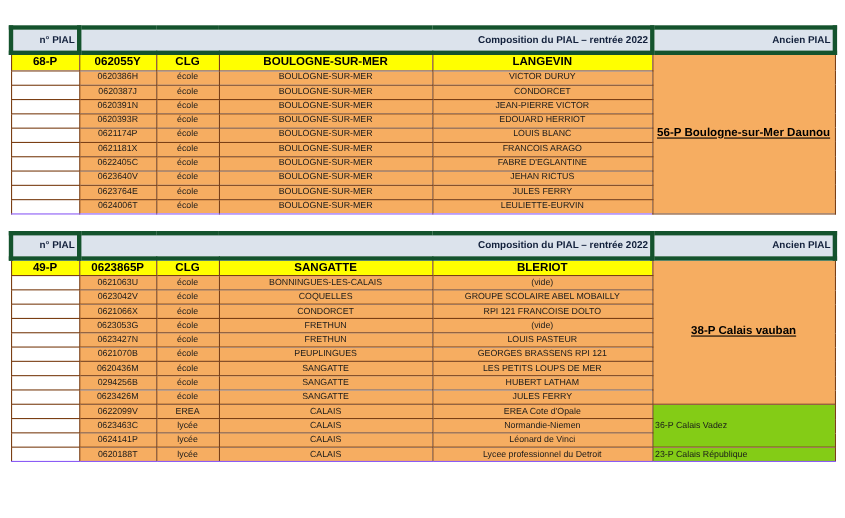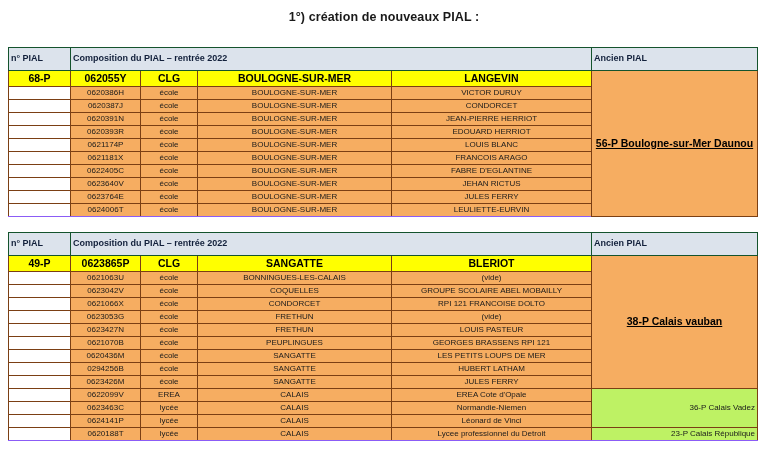--- a/index.html
+++ b/index.html
@@ -46,26 +46,26 @@
     line-height: 1.05;
     height: 13px;
     box-sizing: border-box;
     overflow: hidden;
     white-space: nowrap;
   }
 
   
   tr.hdr th {
     background: #dce3ec;
-    border: 1px solid #14532d;
+    border: 4px solid #14532d;
     font-size: 9px;
     font-weight: bold;
     color: #12203b;
     height: 23px;
-    text-align: left;
+    text-align: right;
     vertical-align: middle;
   }
 
   
   tr.lead td {
     background: #ffff00;
     font-size: 10.5px;
     font-weight: bold;
     height: 16px;
     text-align: center;
@@ -94,24 +94,24 @@
     background: #f6ad61;
     text-align: center;
     vertical-align: middle;
     color: #1a1a1a;
   }
   tr.lead td.code, tr.lead td.type, tr.lead td.commune, tr.lead td.etab {
     background: #ffff00;
   }
 
   td.ancien {
-    background: #bef264;
+    background: #84cc16;
     border-left: 1px solid #7b3f14;
     border-right: 1px solid #808080;
-    text-align: right;
+    text-align: left;
     vertical-align: middle;
     font-size: 8.5px;
     color: #1a1a1a;
   }
   tr.lead td.ancien {
     background: #f6ad61;
     text-decoration: underline;
   }
 
   
@@ -122,21 +122,20 @@
   col.c-etab    { width: 200px; }
   col.c-ancien  { width: 166px; }
 
   tr.last td { border-bottom: 1px solid #8b5cf6; }
 </style>
 </head>
 <body>
 
 <div>
 
-  <h1 class="page-title">1°) création de nouveaux PIAL :</h1>
 
   <div class="table-wrap first">
     <table class="pial">
       <colgroup>
         <col class="c-num">
           <col class="c-code">
           <col class="c-type">
         <col class="c-commune">
           <col class="c-etab">
           <col class="c-ancien">
@@ -167,21 +166,21 @@
             <td class="code">0620387J</td>
             <td class="type">école</td>
             <td class="commune">BOULOGNE-SUR-MER</td>
             <td class="etab">CONDORCET</td>
           </tr>
           <tr>
             <td class="num"></td>
             <td class="code">0620391N</td>
             <td class="type">école</td>
             <td class="commune">BOULOGNE-SUR-MER</td>
-            <td class="etab">JEAN-PIERRE HERRIOT</td>
+            <td class="etab">JEAN-PIERRE VICTOR</td>
           </tr>
           <tr>
             <td class="num"></td>
             <td class="code">0620393R</td>
             <td class="type">école</td>
             <td class="commune">BOULOGNE-SUR-MER</td>
             <td class="etab">EDOUARD HERRIOT</td>
           </tr>
           <tr>
             <td class="num"></td>

